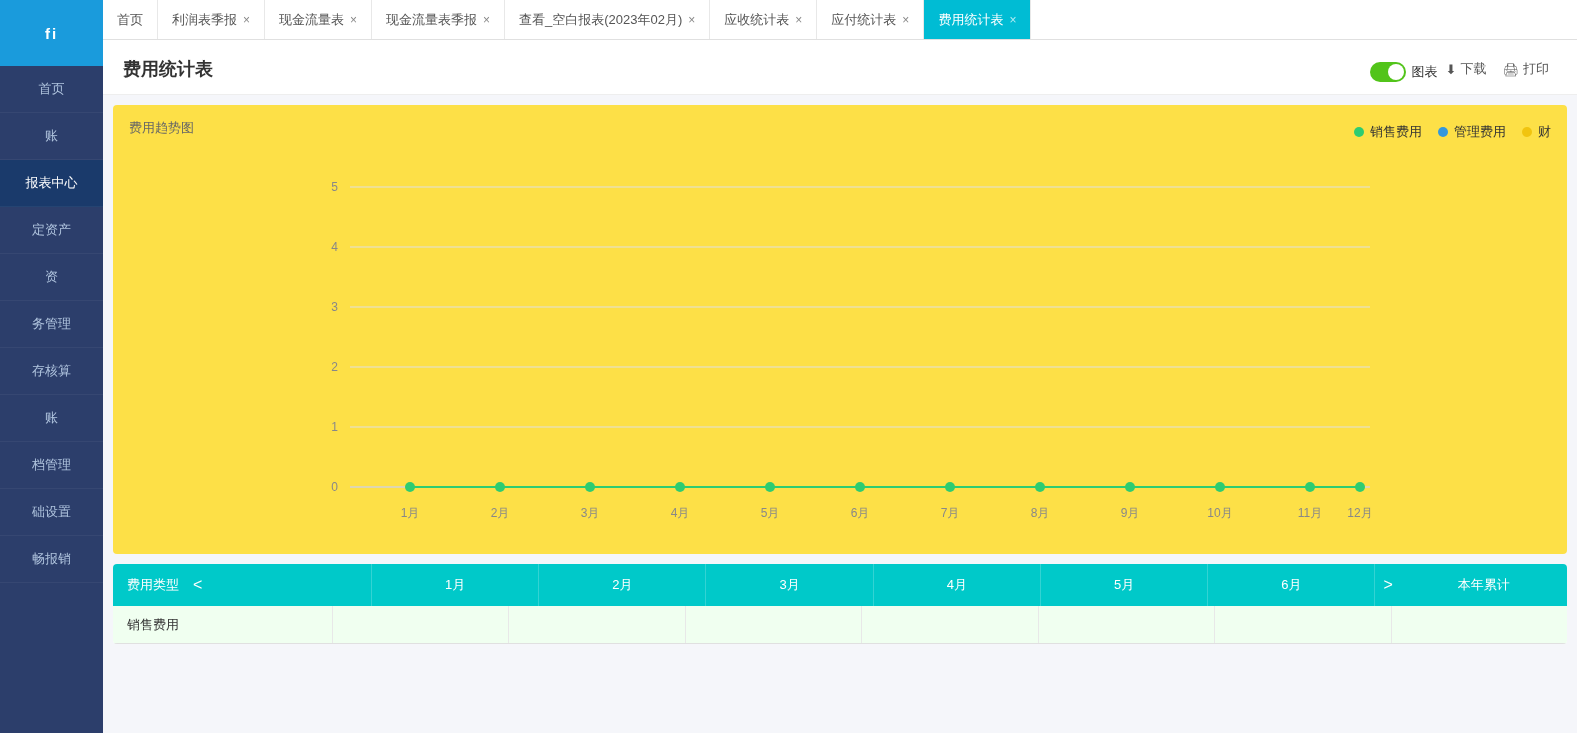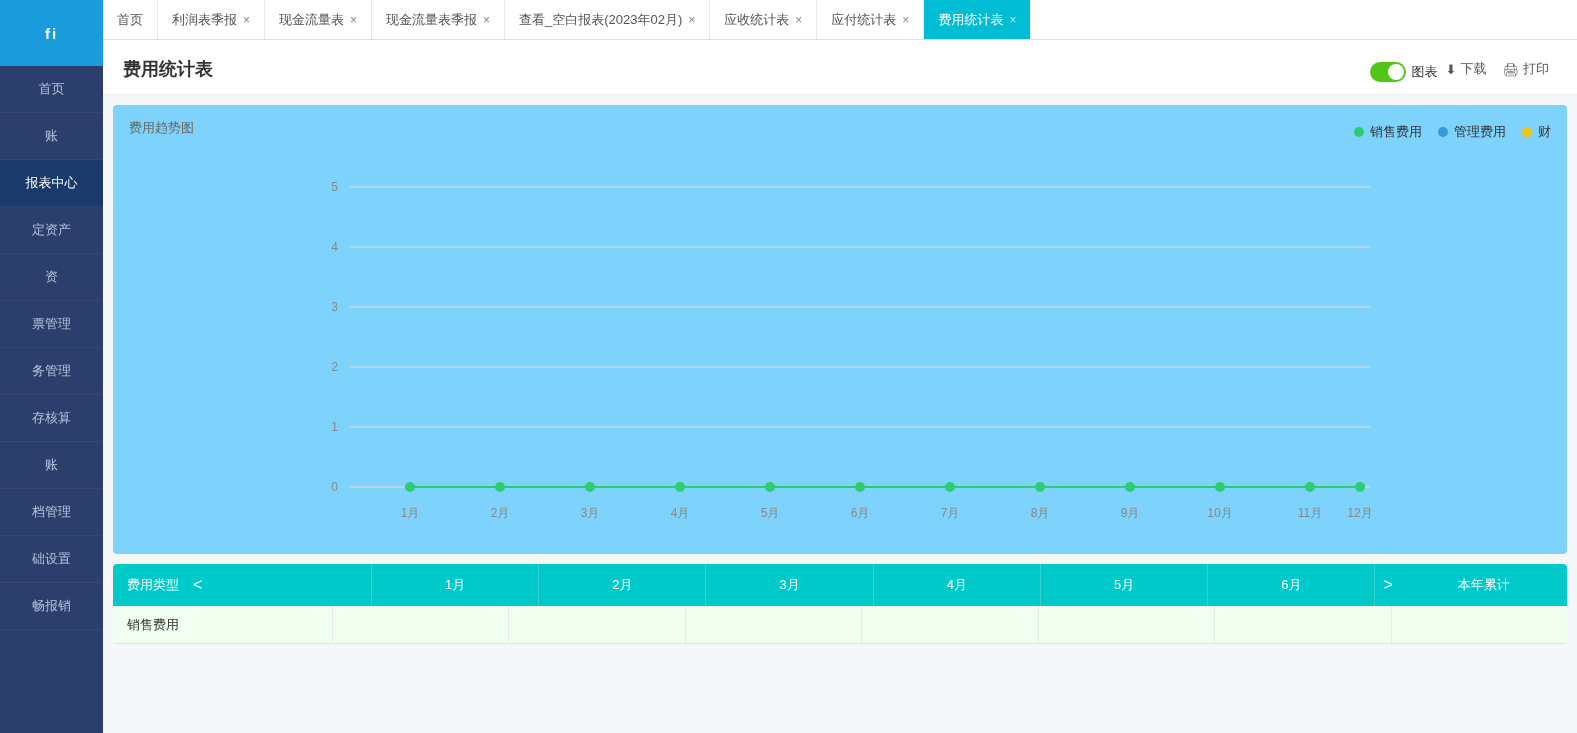--- a/index.html
+++ b/index.html
@@ -137,21 +137,21 @@
       align-items: center;
       gap: 4px;
       font-size: 13px;
       color: #555;
       cursor: pointer;
       padding: 4px 8px;
     }
 
     
     .chart-section {
-      background: #7dd3fc;
+      background: #fde047;
       margin: 10px 10px 0 10px;
       border-radius: 4px;
       padding: 14px 16px;
     }
     .chart-title {
       font-size: 13px;
       color: #666;
       margin-bottom: 10px;
     }
     .chart-legend {
@@ -248,21 +248,20 @@
 </head>
 <body>
 
 <div class="sidebar">
   <div class="sidebar-logo">fi</div>
   <div class="sidebar-item">首页</div>
   <div class="sidebar-item">账</div>
   <div class="sidebar-item active">报表中心</div>
   <div class="sidebar-item">定资产</div>
   <div class="sidebar-item">资</div>
-  <div class="sidebar-item">票管理</div>
   <div class="sidebar-item">务管理</div>
   <div class="sidebar-item">存核算</div>
   <div class="sidebar-item">账</div>
   <div class="sidebar-item">档管理</div>
   <div class="sidebar-item">础设置</div>
   <div class="sidebar-item">畅报销</div>
 </div>
 
 <div class="main">
 

